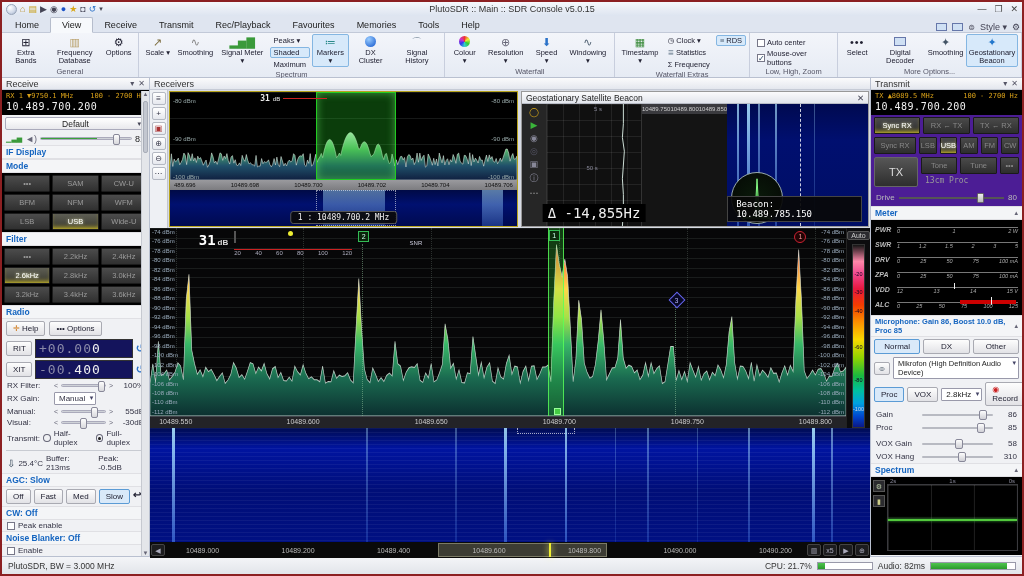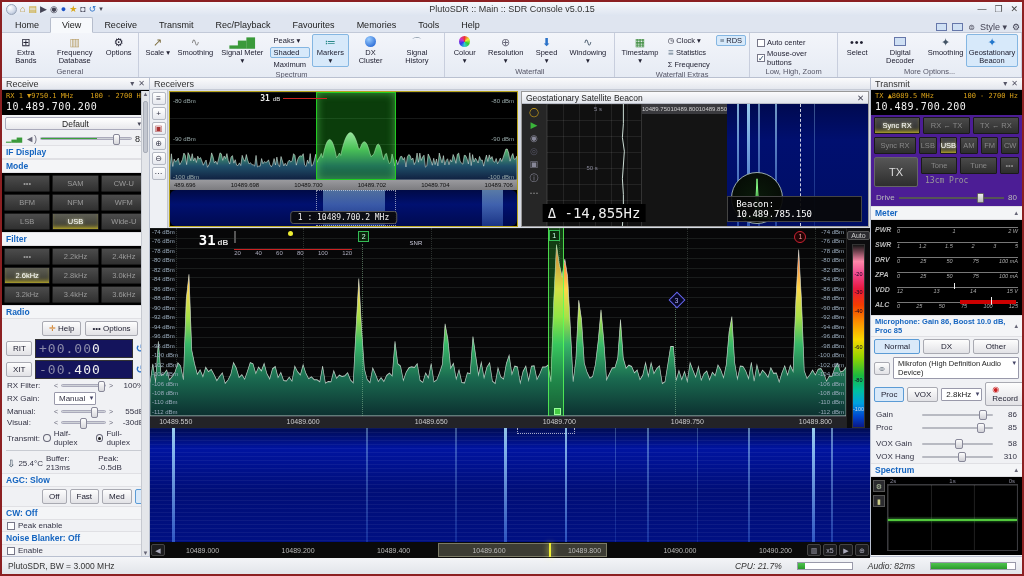--- a/index.html
+++ b/index.html
@@ -54,21 +54,21 @@
   .preset{margin:2px 3px;background:linear-gradient(#fff,#e8e8ec);border:1px solid #aab;border-radius:2px;display:flex;align-items:center;justify-content:center;position:relative;height:14px;font-size:8.5px;}
   .preset .dd{position:absolute;right:4px;color:#445;font-size:7px;}
   .volrow{display:flex;align-items:center;gap:3px;padding:1px 4px;height:14px;}
   .slider{flex:1;height:3px;background:#cfd2d8;border:1px solid #aab;border-radius:2px;position:relative;}
   .slider .fill{position:absolute;left:0;top:0;bottom:0;background:#3aa23a;}
   .slider .thumb{position:absolute;top:-4px;width:7px;height:11px;background:linear-gradient(#fdfdfd,#d8d8dc);border:1px solid #889;border-radius:2px;}
   .blackwrap{background:#000;padding:2px;}
   .btn-grid{display:grid;grid-template-columns:1fr 1fr 1fr;gap:2px;}
   .dk-btn{background:linear-gradient(#4c4c4c,#303030);border:1px solid #1c1c1c;color:#9a9a9a;font-size:7.5px;text-align:center;padding:3px 0;border-radius:1px;}
   .dk-btn.active{background:linear-gradient(#5e5e54,#38382e);color:#fff;box-shadow:inset 0 -4px 5px -3px #e8d42c;text-shadow:0 0 3px #ffb;}
-  .radio-row{display:flex;align-items:flex-start;gap:4px;padding:2px 4px;margin-left:36px;}
+  .radio-row{display:flex;align-items:flex-start;gap:4px;padding:2px 4px;}
   .lt-btn{background:linear-gradient(#fdfdfd,#e2e2e6);border:1px solid #a9aab2;border-radius:2px;padding:2px 6px;font-size:8px;color:#223;}
   .lt-btn.active{background:#d9e9f9;border-color:#5b9bd5;}
   .ritxit{display:flex;align-items:center;gap:3px;padding:1px 4px;}
   .ritxit .rbtn{width:26px;text-align:center;}
   .nlcd{flex:1;background:#14145c;border:1px solid #333;color:#f0f0f0;font-family:"DejaVu Sans Mono",monospace;font-size:13px;padding:1px 3px;letter-spacing:1px;}
   .nlcd .dim{color:#8a8aa8;}
   .undo{color:#2b72c8;font-size:11px;font-weight:bold;}
   .frow{display:flex;align-items:center;gap:3px;padding:1px 5px;font-size:8px;color:#334;}
   .frow .lab{width:44px;}
   .frow .arr{color:#667;font-size:7px;}
@@ -86,21 +86,21 @@
   .rcvrs{height:150px;display:flex;flex-direction:column;flex:0 0 auto;background:#e9edf5;}
   .rcv-body{flex:1;display:flex;min-height:0;background:#d7dbe4;}
   .rtool{width:18px;background:#eef0f4;border-right:1px solid #c2c6d0;display:flex;flex-direction:column;align-items:center;gap:2px;padding-top:2px;font-size:9px;color:#334;}
   .rtool span{width:14px;height:13px;border:1px solid #b4b8c2;background:linear-gradient(#fff,#e6e8ee);border-radius:2px;text-align:center;line-height:12px;font-size:8px;}
   .rxpane{flex:1;border:1px solid #b7a31c;margin:1px;background:#000;display:flex;flex-direction:column;position:relative;min-width:0;}
   .rx-spec{flex:1;position:relative;overflow:hidden;
      background-image:repeating-linear-gradient(180deg,rgba(160,175,170,.14) 0 1px,transparent 1px 26px);}
   .rx-ylab{position:absolute;top:6px;bottom:0;display:flex;flex-direction:column;justify-content:space-between;font-size:6px;color:#9aa;z-index:3;pointer-events:none;}
   .rx-sel{position:absolute;left:42%;width:23%;top:0;bottom:0;background:rgba(40,220,40,.28);border:1px solid #2c2;box-shadow:inset 0 0 8px rgba(120,255,120,.5);z-index:2;}
   .rx-ruler{height:10px;background:linear-gradient(#9a9a9e,#7c7c80);display:flex;justify-content:space-between;align-items:center;padding:0 4px;font-size:6px;color:#111;flex:0 0 auto;}
-  .rx-wf{height:36px;position:relative;background:linear-gradient(180deg,#000a46,#001070 40%,#000a50);overflow:hidden;flex:0 0 auto;border-radius:6px;}
+  .rx-wf{height:36px;position:relative;background:linear-gradient(180deg,#000a46,#001070 40%,#000a50);overflow:hidden;flex:0 0 auto;}
   .rx-wf-sel{position:absolute;left:42%;width:23%;top:0;bottom:0;border:1px dotted rgba(255,255,255,.55);}
   .vfo-pill{position:absolute;left:50%;transform:translateX(-50%);bottom:2px;background:rgba(10,10,10,.92);border:1px solid #555;border-radius:3px;color:#eee;font-family:"DejaVu Sans Mono",monospace;font-size:8px;padding:1px 7px;white-space:nowrap;}
   .snr-mini{position:absolute;left:26%;top:2px;color:#eee;font-size:8px;display:flex;align-items:center;gap:3px;z-index:3;}
   .redline{height:1px;background:#c22;width:44px;position:relative;}
 
   
   .beacon{width:348px;margin:1px 1px 1px 2px;background:#141414;border:1px solid #999;display:flex;flex-direction:column;}
   .b-title{height:12px;background:linear-gradient(#fbfbfc,#e2e5ec);display:flex;align-items:center;padding:0 4px;font-size:8.5px;color:#222;border-bottom:1px solid #b8bcc6;}
   .b-title .x{margin-left:auto;color:#445;}
   .b-body{flex:1;display:flex;min-height:0;}
@@ -204,21 +204,21 @@
   .txgraph{flex:1;margin:7px 4px 4px 0;border:1px solid #3a3a3e;position:relative;
     background-image:linear-gradient(90deg,rgba(255,255,255,.12) 1px,transparent 1px),linear-gradient(180deg,rgba(255,255,255,.12) 1px,transparent 1px);
     background-size:33.3% 50%;}
   .txline{position:absolute;left:0;right:0;top:52%;height:2px;background:#52c83c;box-shadow:0 0 3px #3a3;}
   .txtlabs{position:absolute;top:-7px;left:0;right:0;display:flex;justify-content:space-between;font-size:6px;color:#889;padding:0 2px;}
 
   
   .status{height:18px;background:linear-gradient(#f4f5f8,#e2e5ea);border-top:1px solid #b9c0d0;display:flex;align-items:center;padding:0 6px;font-size:8.5px;color:#333;flex:0 0 auto;gap:6px;}
   .sbar{height:8px;border:1px solid #99a;background:#fff;position:relative;}
   .sbar .sfill{position:absolute;left:0;top:0;bottom:0;background:linear-gradient(#4fc44f,#2a9a2a);}
-  .statusright{margin-left:auto;display:flex;align-items:center;gap:15px;font-style:italic;}
+  .statusright{margin-left:auto;display:flex;align-items:center;gap:5px;}
 </style>
 </head>
 <body>
 
 <div class="window">
 
   <div class="titlebar">
     <div class="qat">
       <span class="app-orb"></span>
       <span class="qi" style="color:#b08418">⌂</span>

